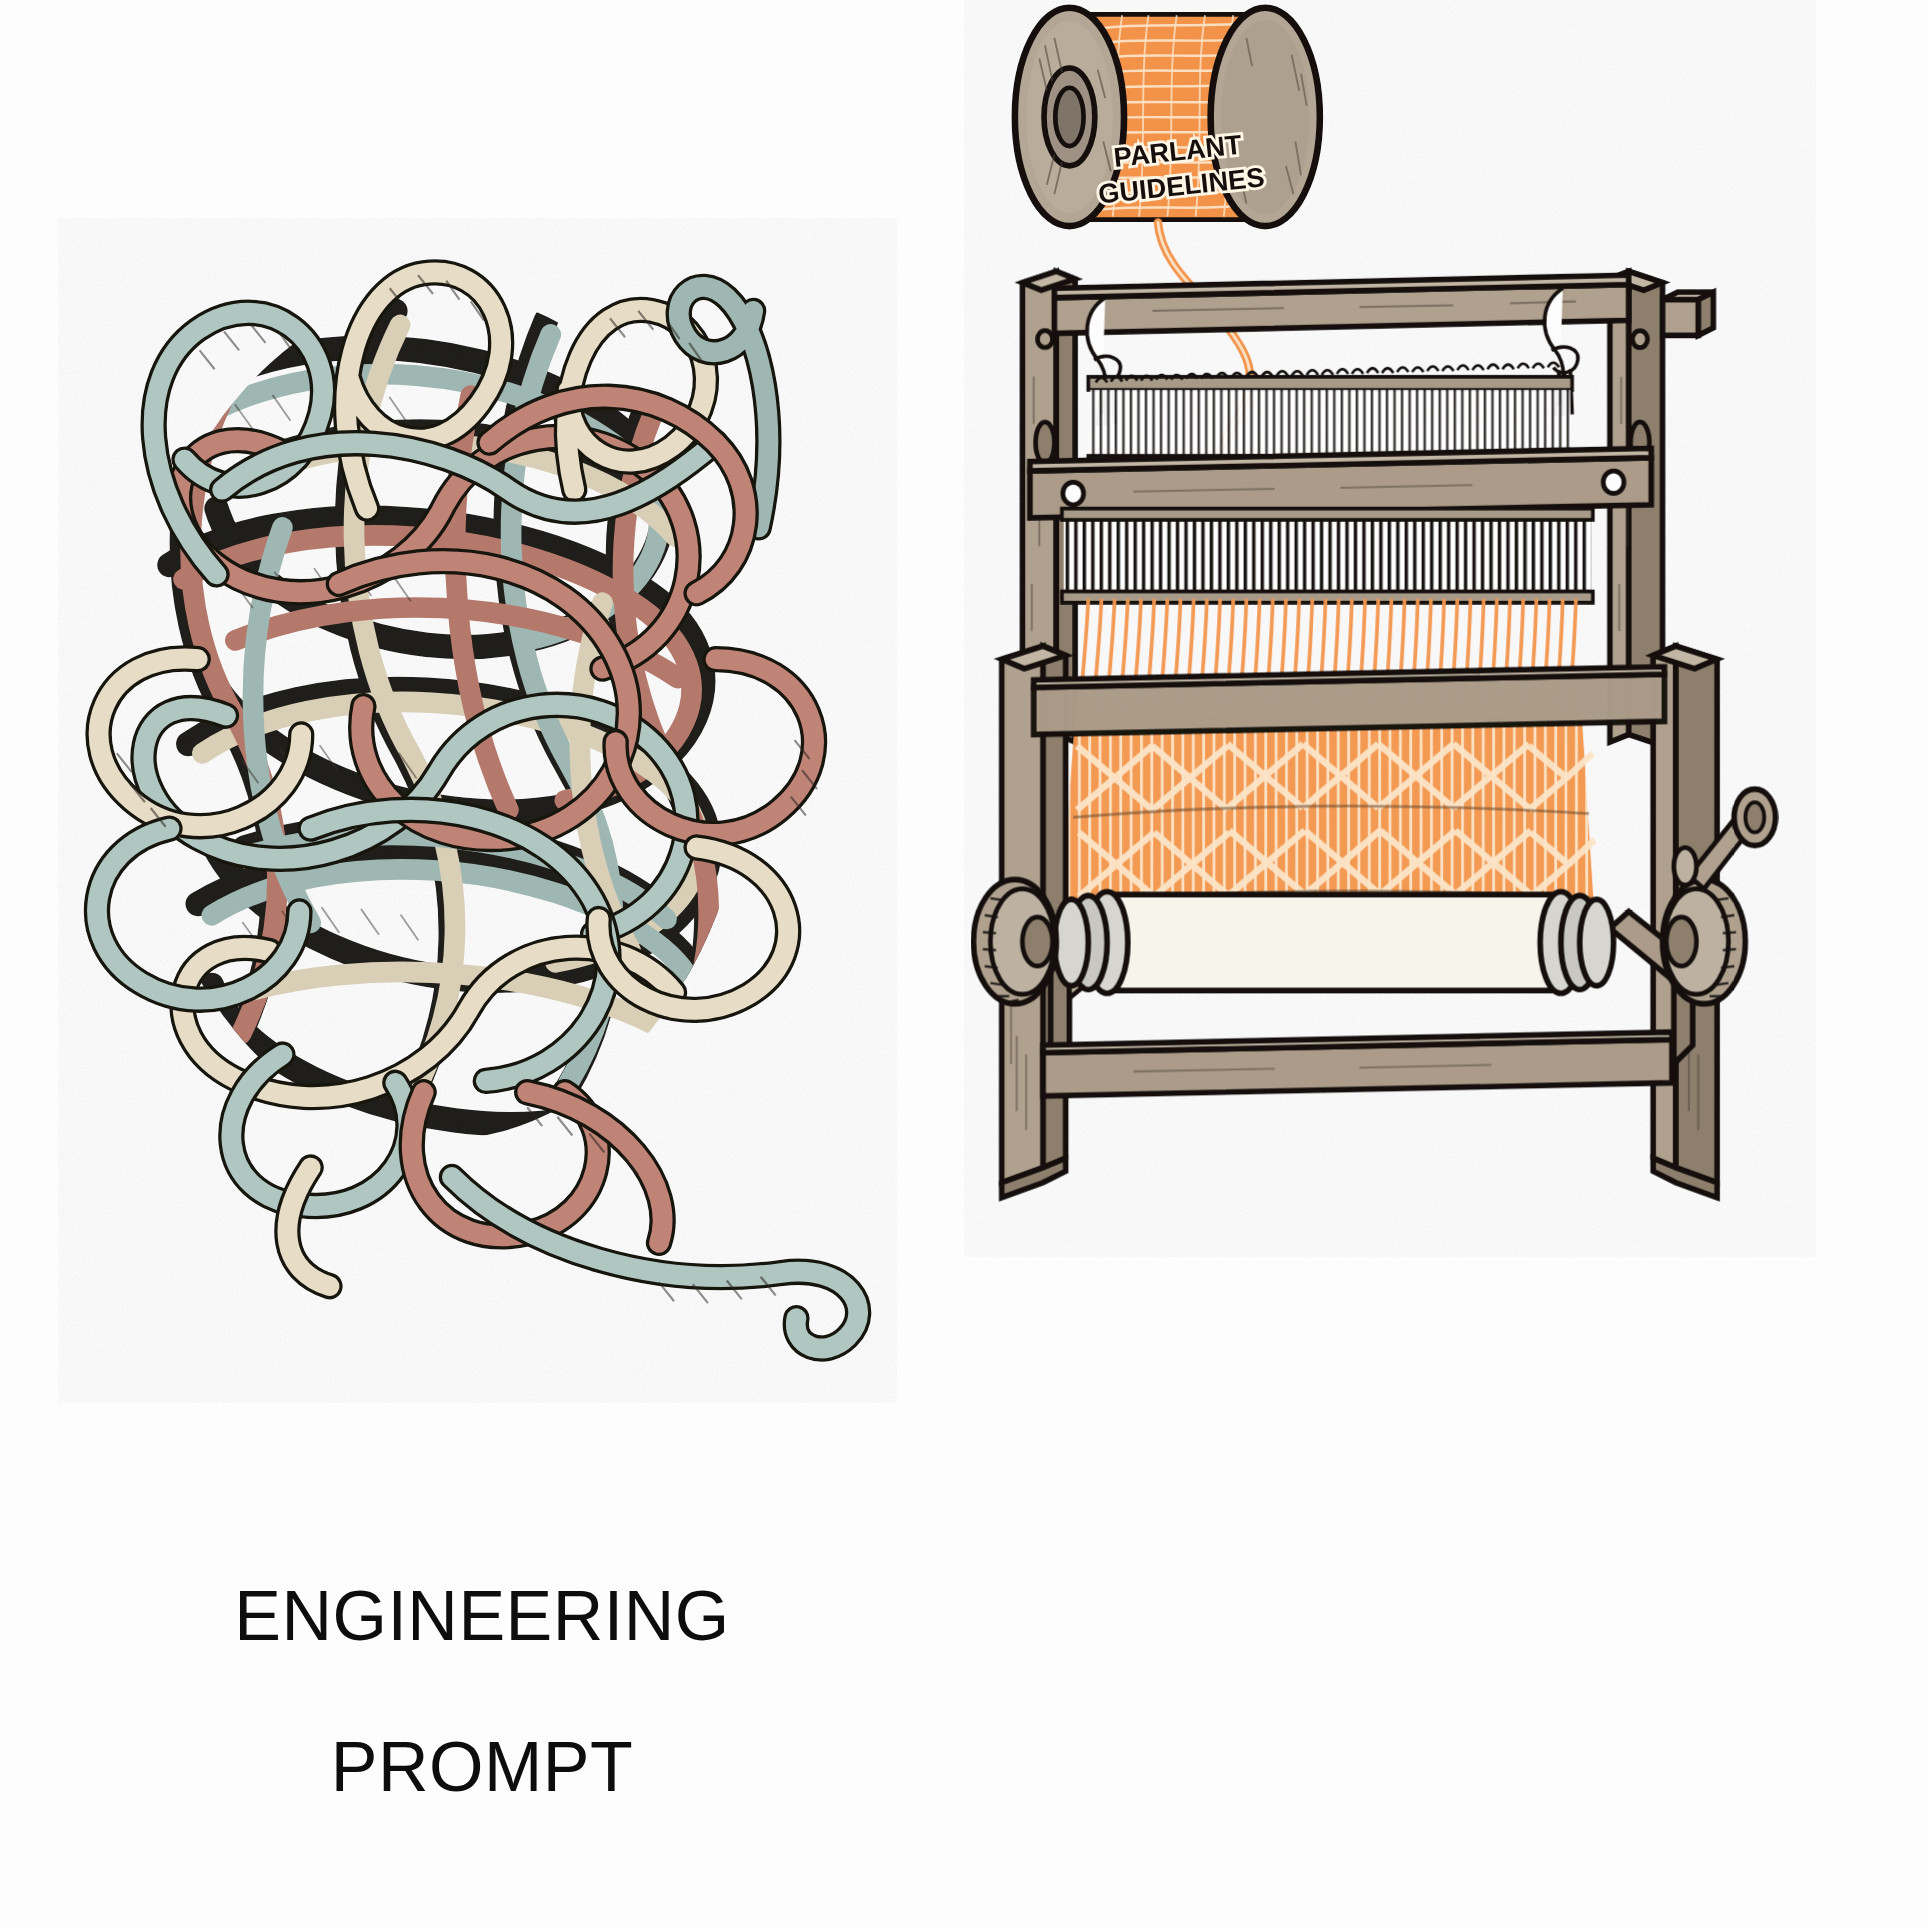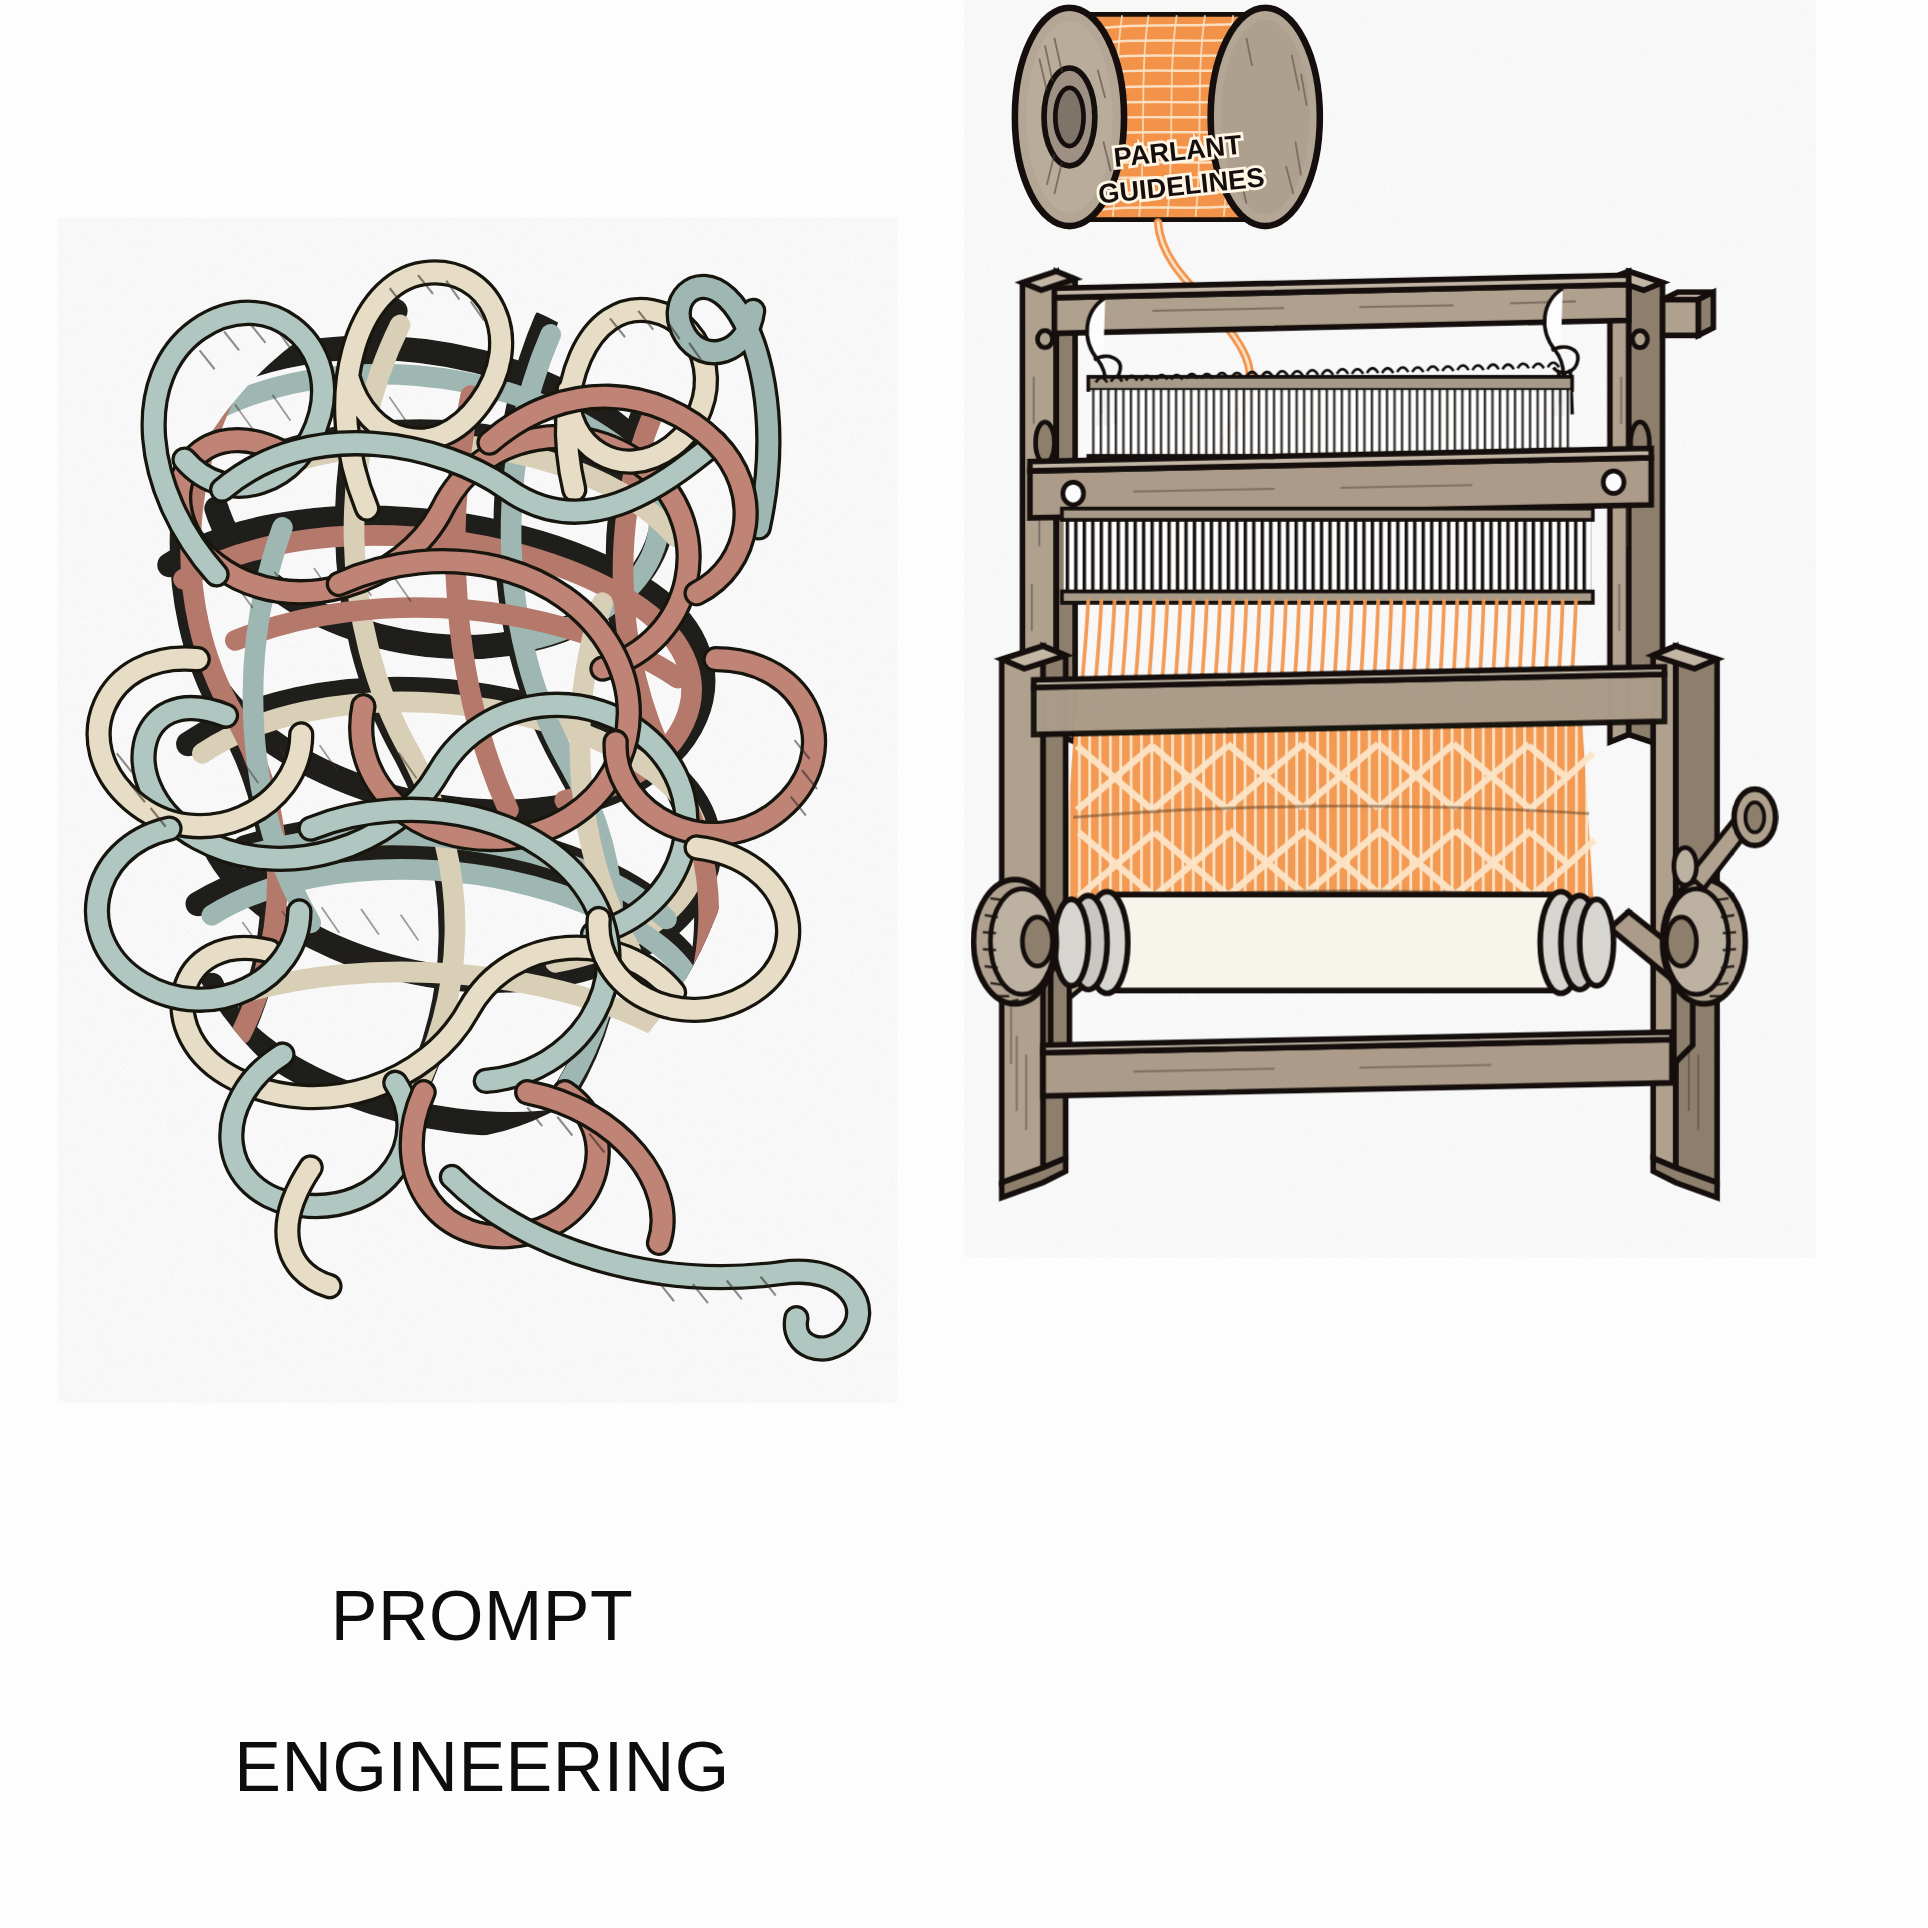--- a/index.html
+++ b/index.html
@@ -224,22 +224,22 @@
         <path d="M560 1176 L576 1196 M592 1186 L608 1206 M626 1204 L642 1224 M662 1228 L678 1248"></path>
         <path d="M700 1362 L716 1382 M736 1364 L752 1384 M772 1360 L788 1380 M808 1356 L824 1376"></path>
         <path d="M124 800 L140 820 M138 832 L154 852 M160 858 L176 878"></path>
         <path d="M844 786 L860 806 M852 818 L868 838 M840 846 L856 866"></path>
       </g>
 
       </g>
     </svg>
 
     <div class="caption" id="caption-left">
+      <span class="cap-line">ENGINEERING</span>
       <span class="cap-line">PROMPT</span>
-      <span class="cap-line">ENGINEERING</span>
     </div>
   </div>
 
   <div class="panel" id="panel-right">
 
     <svg class="art" width="964" height="1469" viewBox="0 0 1024 1560" xmlns="http://www.w3.org/2000/svg">
       <defs>
         <filter id="grain2" x="-5%" y="-5%" width="110%" height="110%">
           <feTurbulence type="fractalNoise" baseFrequency="0.85" numOctaves="3" result="n2"></feTurbulence>
           <feColorMatrix in="n2" type="saturate" values="0"></feColorMatrix>

